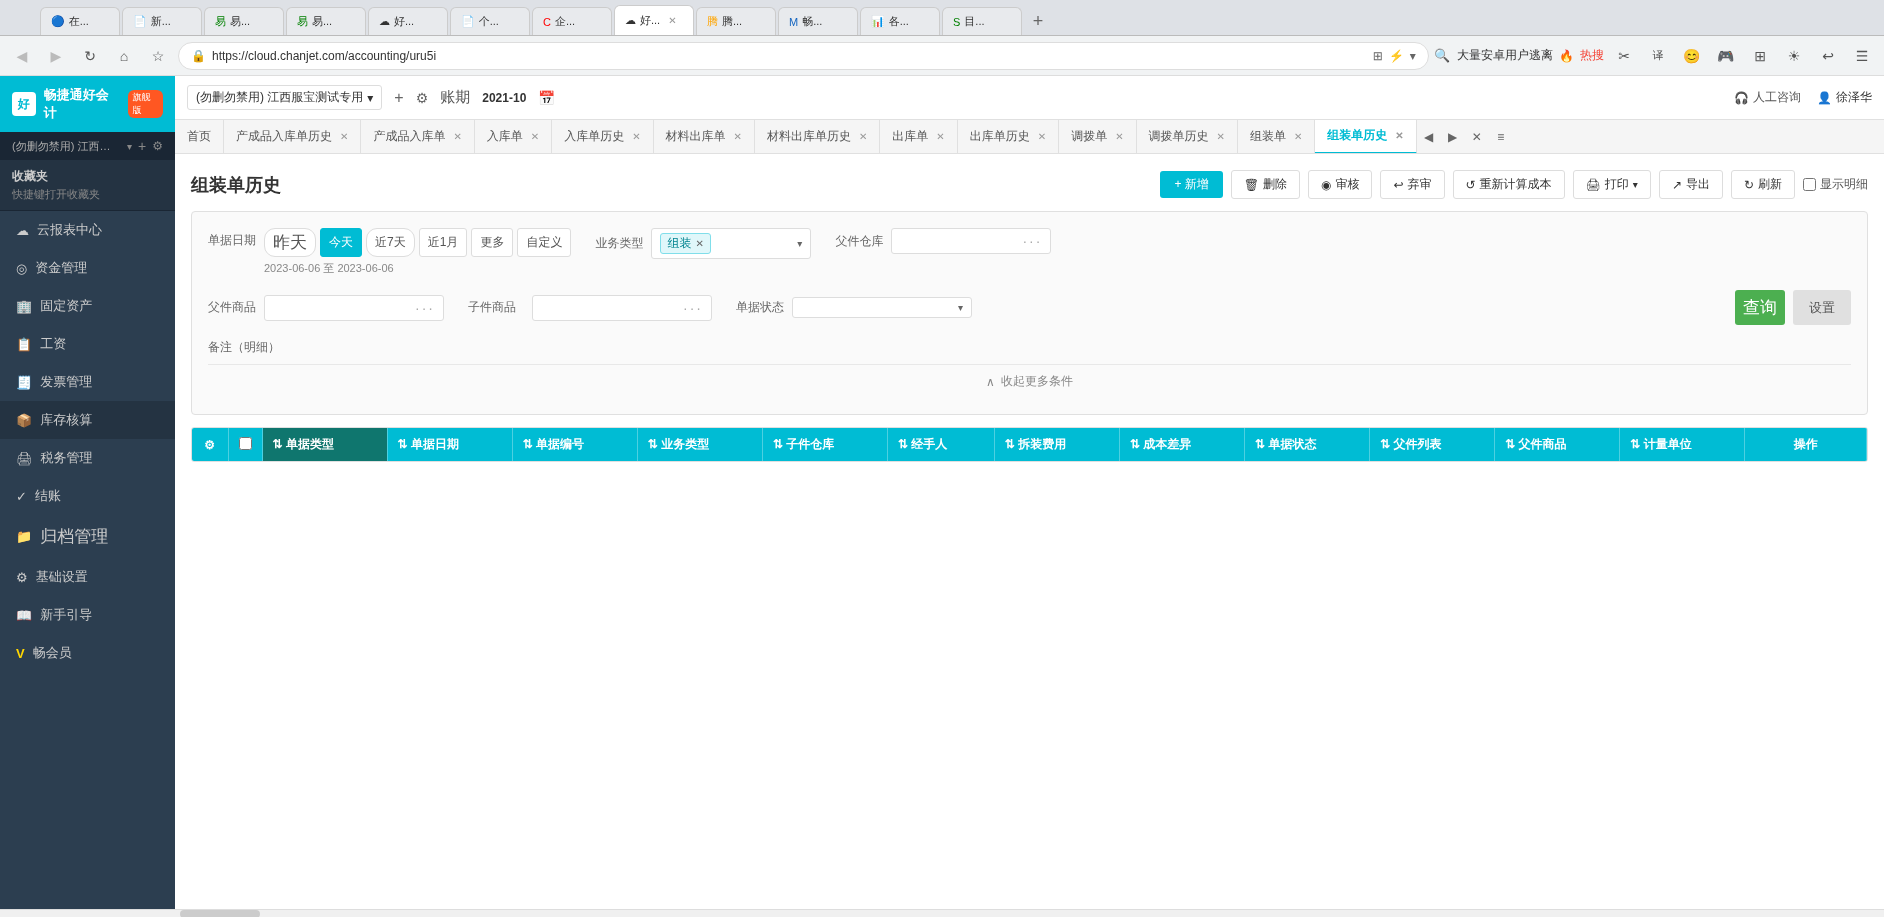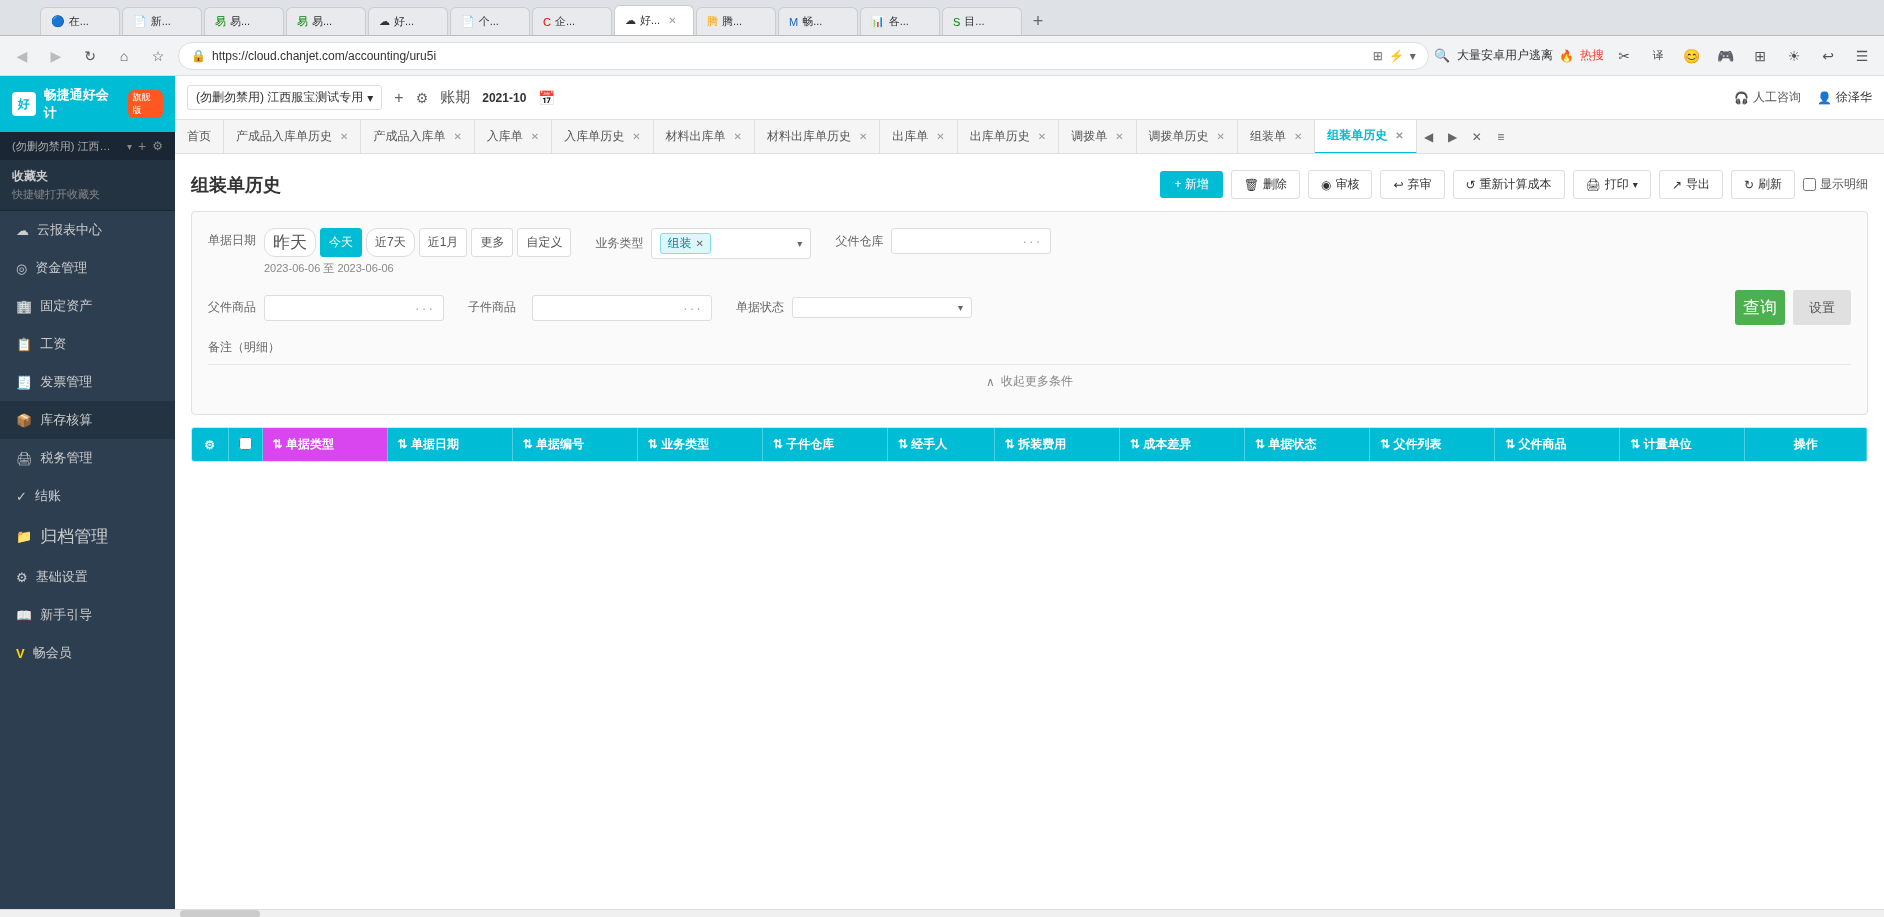--- a/index.html
+++ b/index.html
@@ -369,21 +369,21 @@
       </div>
 
       <div style="border:1px solid #e0e0e0; border-radius:3px; overflow:auto;">
         <table class="data-table" style="width:100%; border-collapse:collapse;">
           <thead>
             <tr>
               <th style="background:#00bcd4; color:#fff; padding:8px 10px; font-size:12px; text-align:center; border-right:1px solid #4dd0e1; width:36px; cursor:pointer;">⚙</th>
               <th style="background:#00bcd4; color:#fff; padding:8px 10px; font-size:12px; text-align:center; border-right:1px solid #4dd0e1; width:32px;">
                 <input type="checkbox" style="">
               </th>
-              <th style="background:#d946ef; color:#fff; padding:0 10px; font-size:12px; border-right:1px solid #4dd0e1; white-space:nowrap; cursor:pointer;">⇅ <span>单据类型</span></th>
+              <th style="background:#0f766e; color:#fff; padding:0 10px; font-size:12px; border-right:1px solid #4dd0e1; white-space:nowrap; cursor:pointer;">⇅ <span>单据类型</span></th>
               <th style="background:#00bcd4; color:#fff; padding:8px 10px; font-size:12px; border-right:1px solid #4dd0e1; white-space:nowrap; cursor:pointer;">⇅ <span>单据日期</span></th>
               <th style="background:#00bcd4; color:#fff; padding:8px 10px; font-size:12px; border-right:1px solid #4dd0e1; white-space:nowrap; cursor:pointer;">⇅ <span>单据编号</span></th>
               <th style="background:#00bcd4; color:#fff; padding:8px 10px; font-size:12px; border-right:1px solid #4dd0e1; white-space:nowrap; cursor:pointer;">⇅ <span>业务类型</span></th>
               <th style="background:#00bcd4; color:#fff; padding:8px 10px; font-size:12px; border-right:1px solid #4dd0e1; white-space:nowrap; cursor:pointer;">⇅ <span>子件仓库</span></th>
               <th style="background:#00bcd4; color:#fff; padding:8px 10px; font-size:12px; border-right:1px solid #4dd0e1; white-space:nowrap; cursor:pointer;">⇅ <span>经手人</span></th>
               <th style="background:#00bcd4; color:#fff; padding:8px 10px; font-size:12px; border-right:1px solid #4dd0e1; white-space:nowrap; cursor:pointer;">⇅ <span>拆装费用</span></th>
               <th style="background:#00bcd4; color:#fff; padding:8px 10px; font-size:12px; border-right:1px solid #4dd0e1; white-space:nowrap; cursor:pointer;">⇅ <span>成本差异</span></th>
               <th style="background:#00bcd4; color:#fff; padding:8px 10px; font-size:12px; border-right:1px solid #4dd0e1; white-space:nowrap; cursor:pointer;">⇅ <span>单据状态</span></th>
               <th style="background:#00bcd4; color:#fff; padding:8px 10px; font-size:12px; border-right:1px solid #4dd0e1; white-space:nowrap; cursor:pointer;">⇅ <span>父件列表</span></th>
               <th style="background:#00bcd4; color:#fff; padding:8px 10px; font-size:12px; border-right:1px solid #4dd0e1; white-space:nowrap; cursor:pointer;">⇅ <span>父件商品</span></th>

